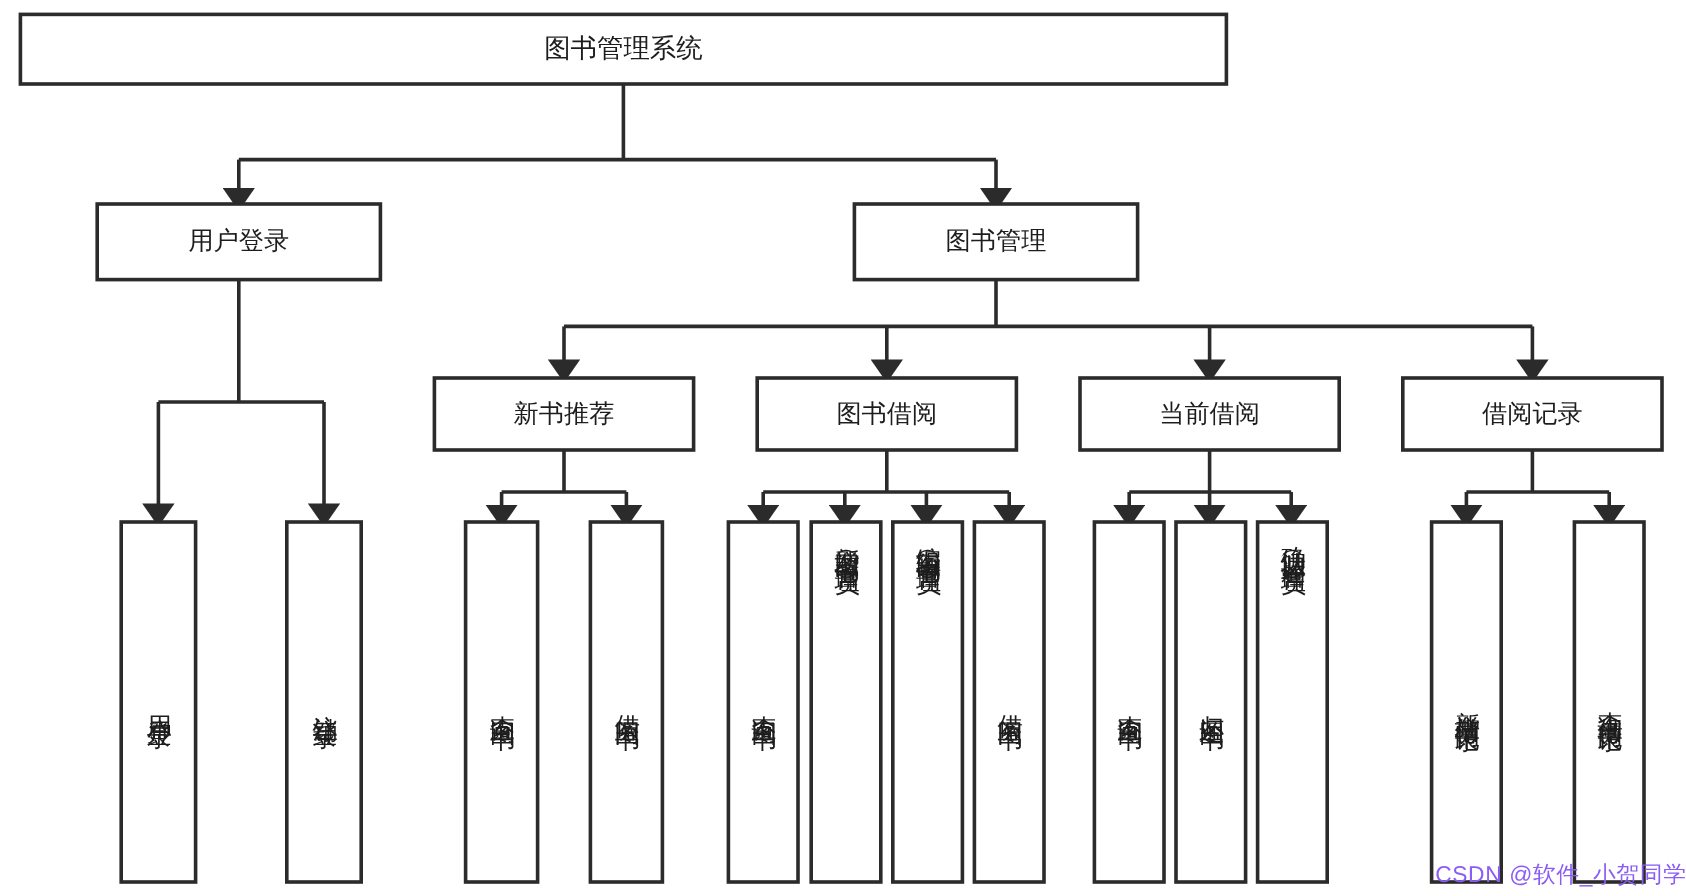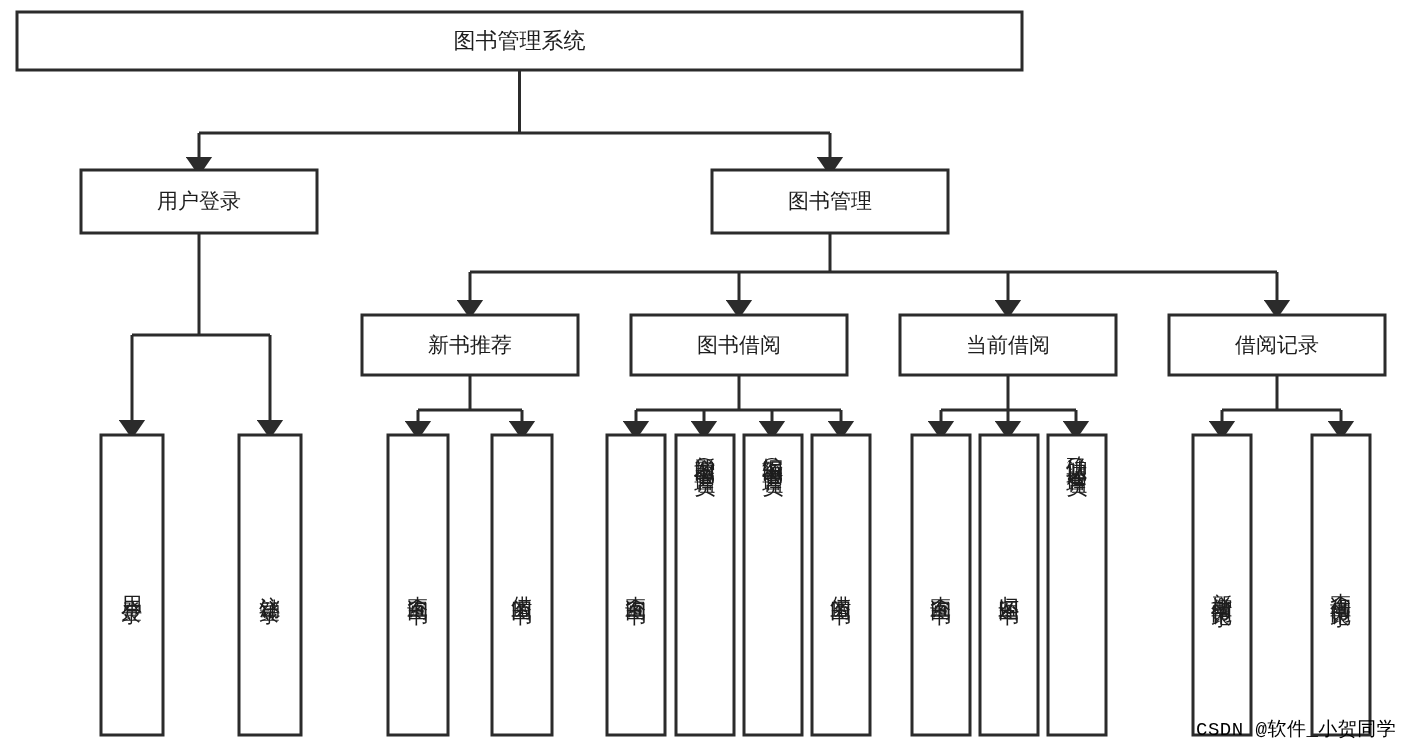--- a/index.html
+++ b/index.html
@@ -37,23 +37,23 @@
     font-family:"Liberation Sans","DejaVu Sans",sans-serif;
     font-size:21px;
     line-height:1.22;
     letter-spacing:3px;
     color:#1d1d1d;
     white-space:nowrap;
     pointer-events:none;
   }
   .watermark{
     position:absolute;
-    font-family:Liberation Mono, monospace;
+    font-family:Liberation Sans, sans-serif;
     font-size:19px;
-    color:#000000;
+    color:#8b5cf6;
     white-space:nowrap;
     letter-spacing:0.5px;
   }
 </style>
 </head>
 <body>
 
 <svg id="diagram" viewBox="0 0 1405 747" xmlns="http://www.w3.org/2000/svg">
   <defs>
     <marker id="arrowhead" markerWidth="9" markerHeight="9" refX="1.5" refY="4.5" orient="auto" markerUnits="strokeWidth">

